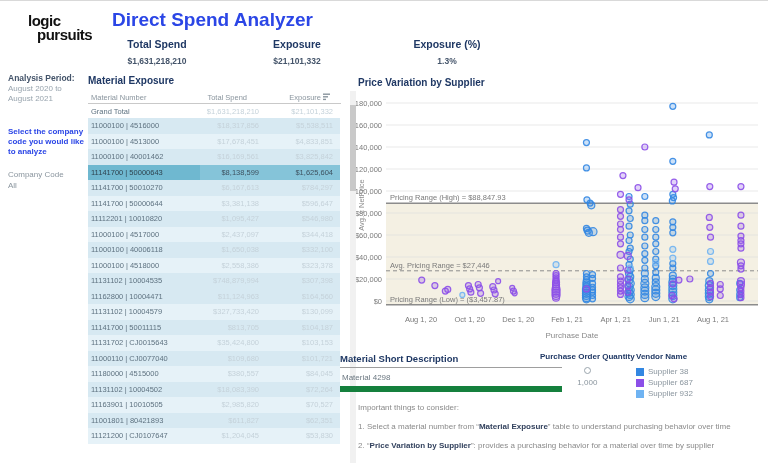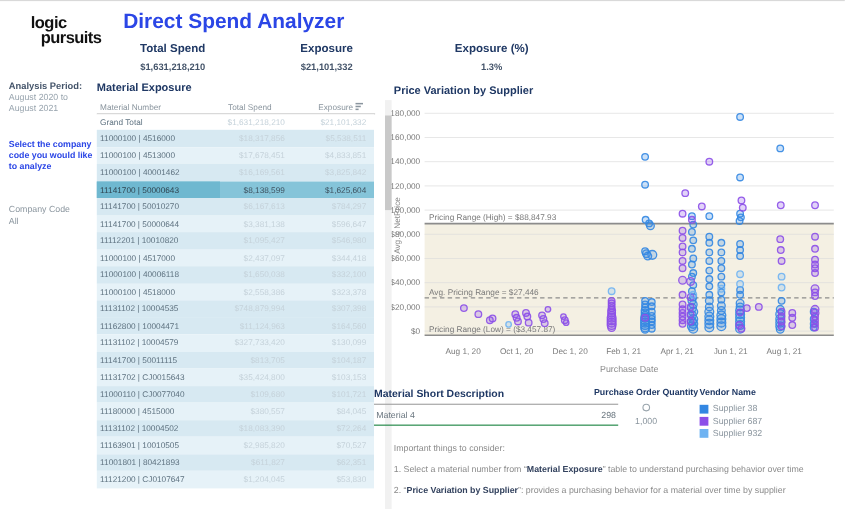--- a/index.html
+++ b/index.html
@@ -13,21 +13,21 @@
   .kpi { position:absolute; top:37px; width:130px; text-align:center; }
   .kpi .kpi-label { font-size:10.5px; font-weight:800; color:#1f3864; display:block; }
   .kpi .kpi-value { font-size:8.5px; font-weight:700; color:#44546a; display:block; margin-top:6px; }
   .kpi.k0 { left:92px; } .kpi.k1 { left:232px; } .kpi.k2 { left:382px; }
 
   
   .sidebar { position:absolute; left:8px; top:72px; width:80px; font-size:8px; }
   .ap-label { font-weight:800; color:#44546a; font-size:8.5px; }
   .ap-value { color:#98a4ae; margin-top:1px; line-height:10px; }
   .select-prompt { position:absolute; left:0; top:54px; color:#2b46e6; font-weight:800; line-height:10px; width:78px; }
-  .filter { position:absolute; left:0; top:112px; color:#8a959e; line-height:11px; }
+  .filter { position:absolute; left:0; top:96px; color:#8a959e; line-height:11px; }
 
   
   .panel-title { font-size:10px; font-weight:800; color:#1f3864; }
   .table-panel { position:absolute; left:88px; top:74px; width:268px; height:389px; }
   .thead { position:absolute; left:0; top:16px; width:253px; height:13px; border-bottom:1px solid #c9c9c9; color:#8a959e; font-size:7.5px; }
   .th { position:absolute; top:2px; }
   .th-mat { left:3px; }
   .th-spend { right:94px; }
   .th-exp { right:10px; }
   .sort-ic { display:inline-block; margin-left:2px; vertical-align:-1px; }
@@ -46,21 +46,21 @@
   .scrollbar { position:absolute; left:262px; top:16px; width:6px; height:373px; background:#f1f1f1; }
   .scroll-thumb { position:absolute; left:0; top:14px; width:6px; height:86px; background:#c9c9c9; }
 
   
   .chart-title { position:absolute; left:358px; top:76px; }
   .chart-svg { position:absolute; left:356px; top:84px; }
 
   
   .mdesc { position:absolute; left:340px; top:352px; width:222px; }
   .mdesc-title { font-size:9.5px; font-weight:800; color:#1f3864; padding-bottom:3px; border-bottom:1px solid #9e9e9e; }
-  .mdesc-row { display:flex; justify-content:space-between; font-size:8px; color:#6b7780; padding:5px 2px 4px 2px; border-bottom:1px solid #15803d; }
+  .mdesc-row { display:flex; font-size:8px; color:#6b7780; padding:5px 2px 4px 2px; border-bottom:6px solid #15803d; }
 
   
   .legend-size { position:absolute; left:540px; top:351px; font-size:8px; }
   .legend-color { position:absolute; left:636px; top:351px; font-size:8px; }
   .legend-head { font-weight:800; color:#1f3864; margin-bottom:6px; }
   .legend-size .item { color:#8a959e; display:flex; align-items:center; gap:4px;flex-direction:column; }
   .size-circle { width:7px; height:7px; border:1.4px solid #9aa5ad; border-radius:50%; display:inline-block; }
   .legend-color .item { display:flex; align-items:center; gap:4px; color:#8a959e; margin:2px 0; }
   .swatch { width:8px; height:8px; display:inline-block; }
 

